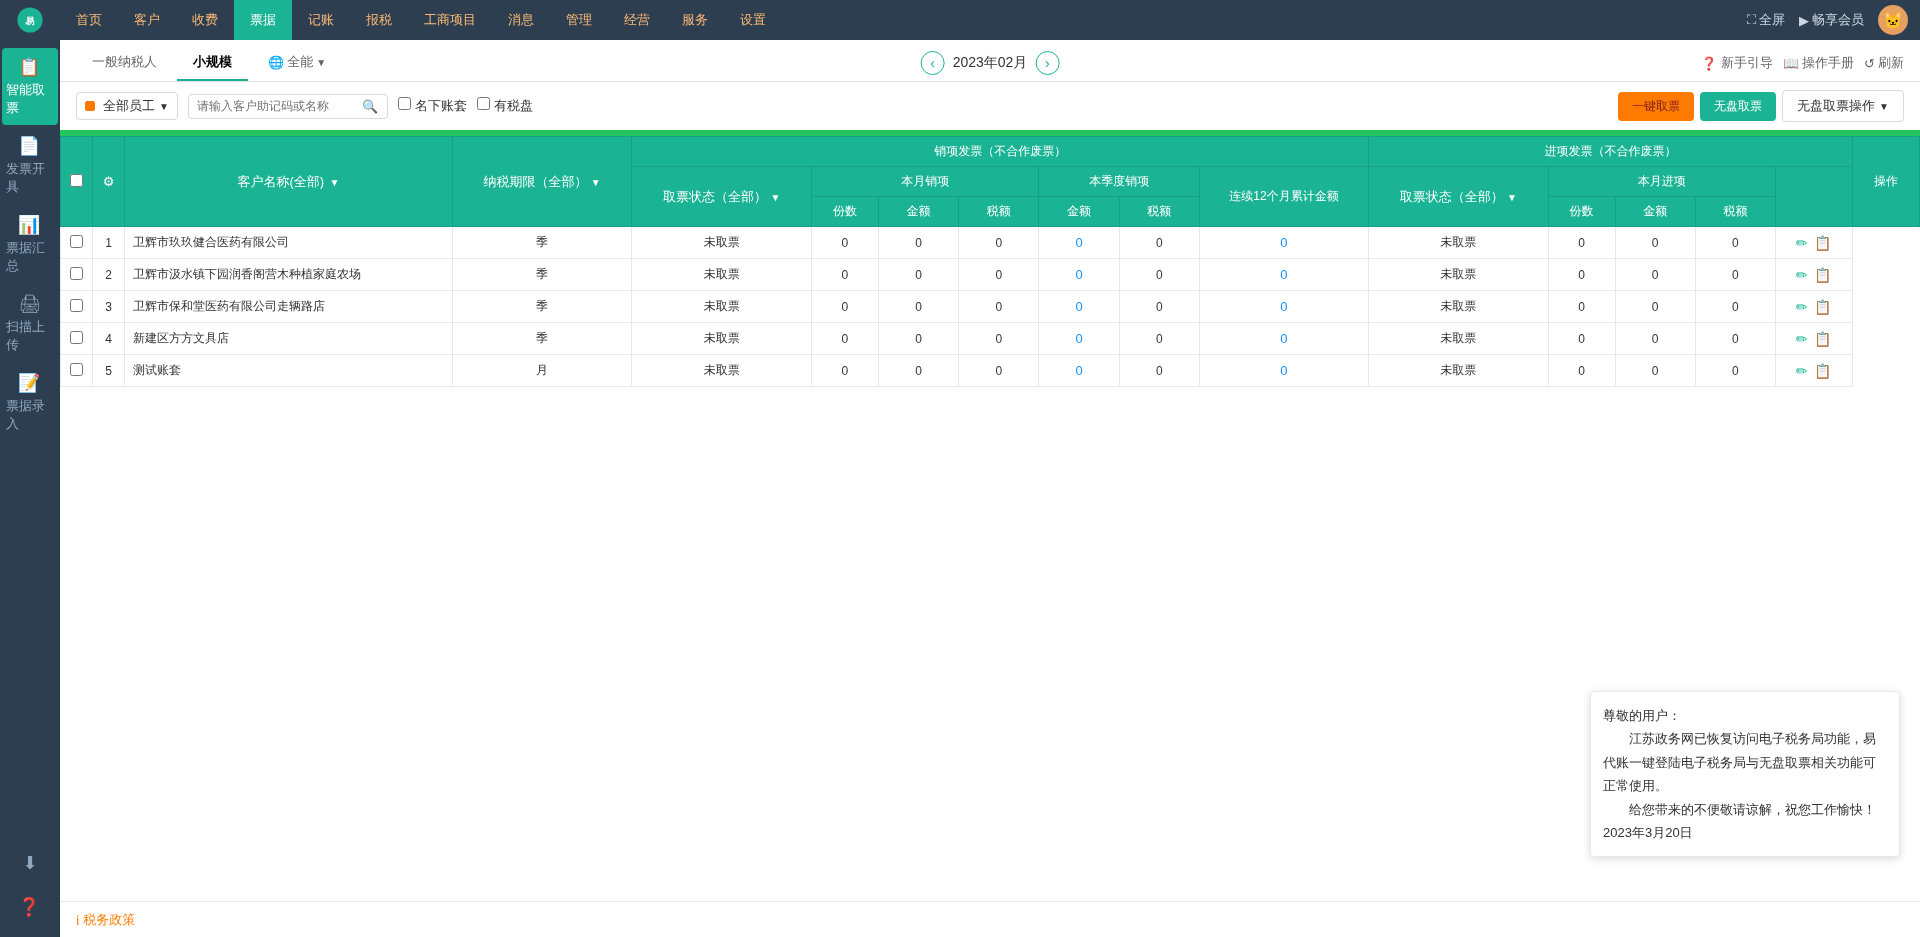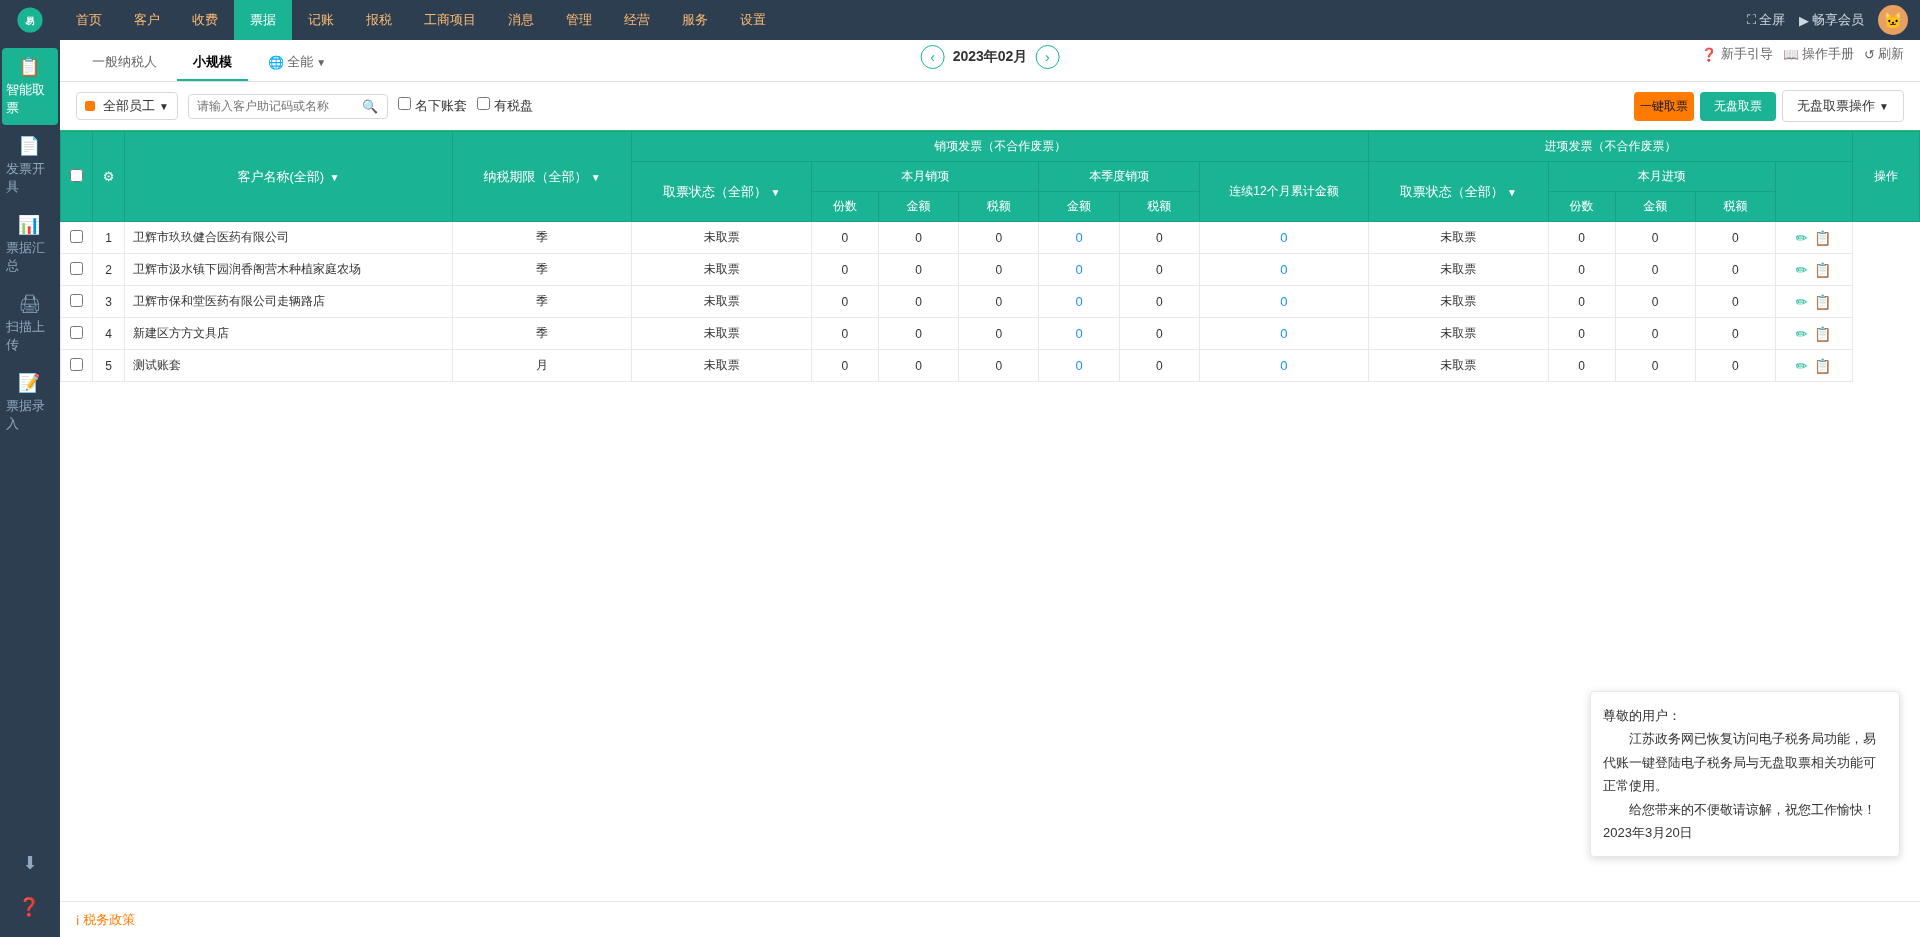--- a/index.html
+++ b/index.html
@@ -125,34 +125,34 @@
     .period-btn {
       width: 24px; height: 24px;
       border-radius: 50%;
       border: 1px solid #1ab394;
       background: #fff;
       color: #1ab394;
       cursor: pointer;
       display: flex; align-items: center; justify-content: center;
       font-size: 14px;
     }
-    .period-text { font-size: 14px; font-weight: bold; color: #333; }
-
-    .tab-container { position: relative; display: flex; align-items: flex-start; width: 100%; }
+    .period-text { font-size: 14px; font-weight: normal; color: #333; }
+
+    .tab-container { position: relative; display: flex; align-items: center; width: 100%; }
     .tab-actions { margin-left: auto; display: flex; align-items: center; gap: 10px; font-size: 12px; color: #666; }
     .tab-actions span { cursor: pointer; display: flex; align-items: center; gap: 3px; }
 
     
     .filter-bar {
       background: #fff;
       padding: 8px 16px;
       display: flex;
       align-items: center;
       gap: 16px;
-      border-bottom: 1px solid #22c55e;
+      border-bottom: 6px solid #22c55e;
     }
     .filter-bar .select-box {
       border: 1px solid #d9d9d9;
       border-radius: 4px;
       padding: 4px 8px;
       display: flex; align-items: center; gap: 4px;
       cursor: pointer;
       background: #fff;
       font-size: 12px;
       color: #333;
@@ -164,24 +164,24 @@
       display: flex; align-items: center; gap: 4px;
       width: 200px;
     }
     .filter-bar .search-box input {
       border: none; outline: none; font-size: 12px; width: 100%; color: #999;
     }
     .checkbox-label { display: flex; align-items: flex-start; gap: 4px; font-size: 12px; color: #333; cursor: pointer; }
     .checkbox-label input[type=checkbox] { cursor: pointer; }
     .btn-orange {
       background: #ff7a00;
-      color: #0f172a;
+      color: #7f1d1d;
       border: none;
       border-radius: 4px;
-      padding: 6px 6px;
+      padding: 6px 14px;
       cursor: pointer;
       font-size: 12px;
       white-space: nowrap;
       text-align: right;
     }
     .btn-teal {
       background: #1ab394;
       color: #fff;
       border: none;
       border-radius: 4px;

